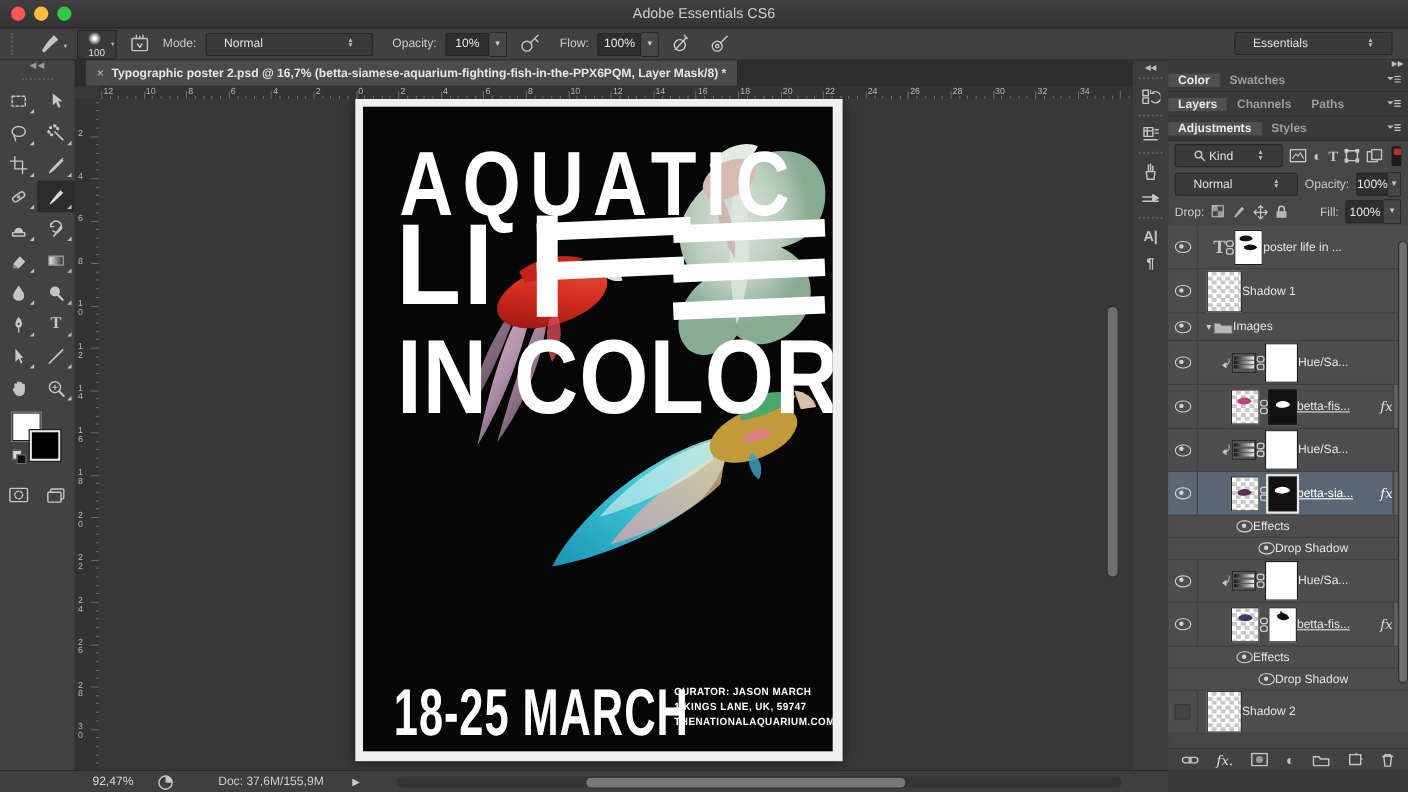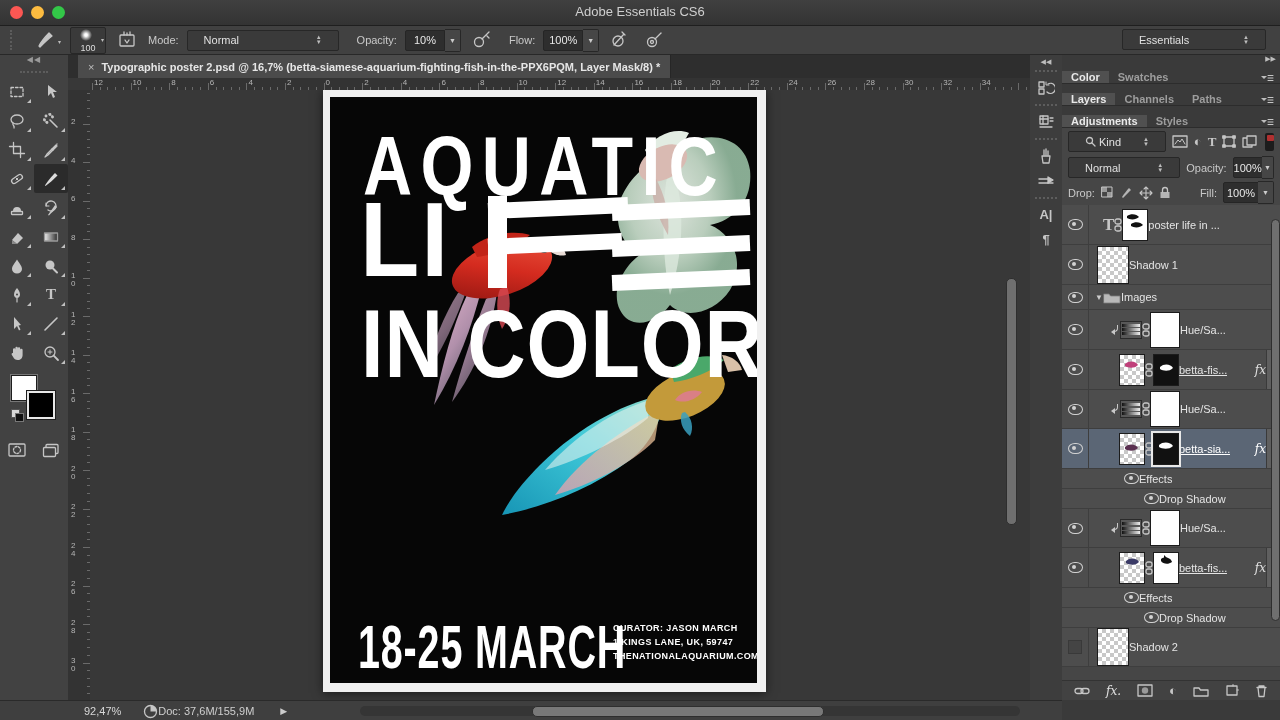--- a/index.html
+++ b/index.html
@@ -82,21 +82,21 @@
   #miniswatch{position:absolute;left:2px;top:34px;width:11px;height:11px;}
   #miniswatch .a{position:absolute;left:0;top:0;width:7px;height:7px;background:#d8d8d8;border:1px solid #555;}
   #miniswatch .b{position:absolute;left:4px;top:4px;width:7px;height:7px;background:#111;border:1px solid #777;}
   
   #icondock{left:1030px;top:55px;width:32px;height:645px;background:#3d3d3d;border-right:1px solid #2d2d2d;}
   #icondock .cc{text-align:center;}
   .dockgrip{width:22px;margin:4px auto 3px;border-top:2px dotted #5d5d5d;}
   .dockic{height:25px;display:flex;align-items:center;justify-content:center;color:#c6c6c6;}
   
   #panels{left:1062px;top:55px;width:218px;height:645px;background:#464646;}
-  .ptabsrow{position:relative;height:21px;background:#3a3a3a;border-bottom:1px solid #2c2c2c;display:flex;align-items:flex-end;}
+  .ptabsrow{position:relative;height:21px;background:#3a3a3a;border-bottom:1px solid #2c2c2c;display:flex;align-items:center;}
   .ptab{display:flex;align-items:center;padding:0 9px;font-size:11px;font-weight:bold;color:#9d9d9d;}
   .ptab.active{background:#505050;color:#e9e9e9;}
   .pmenu{margin-left:auto;display:flex;align-items:center;padding-right:6px;color:#bdbdbd;}
   .pmenu svg{display:block;}
   #topstrip{height:7px;background:#3a3a3a;text-align:right;color:#bdbdbd;font-size:7px;line-height:7px;padding-right:4px;}
   .lrow{position:relative;display:flex;align-items:center;height:25px;padding:0 6px;gap:6px;}
   .filtico{color:#c6c6c6;display:flex;align-items:center;}
   .switch{width:10px;height:18px;background:#1c1c1c;border-radius:2px;position:relative;margin-left:2px;}
   .switch::after{content:"";position:absolute;left:1.5px;top:2px;width:7px;height:6px;background:#b03030;border-radius:1px;}
   
@@ -1047,20 +1047,20 @@
         </svg>
     </div>
   </div>
 
   <div id="statusbar" class="abs">
     <span style="margin-left:84px;">92,47%</span>
     <svg class="ic" width="15" height="15" style="margin-left:22px;">
         <circle cx="7.5" cy="7.5" r="6"></circle>
         <path d="M7.5,7.5 L7.5,1.5 A6,6 0 0 1 13.5,7.5 Z" fill="#c6c6c6" stroke="none"></path>
       </svg>
-    <span style="color:#cfcfcf;">Doc: 37,6M/155,9M</span>
+    <span style="margin-left:40px;color:#cfcfcf;">Doc: 37,6M/155,9M</span>
     <span style="margin-left:26px;font-size:9px;color:#ccc;">▶</span>
     <div id="hscrolltrack">
       <span class="sbthumbH" style="left:172px;top:0px;width:290px;"></span>
     </div>
   </div>
 
 </div>
 
 </body></html>

